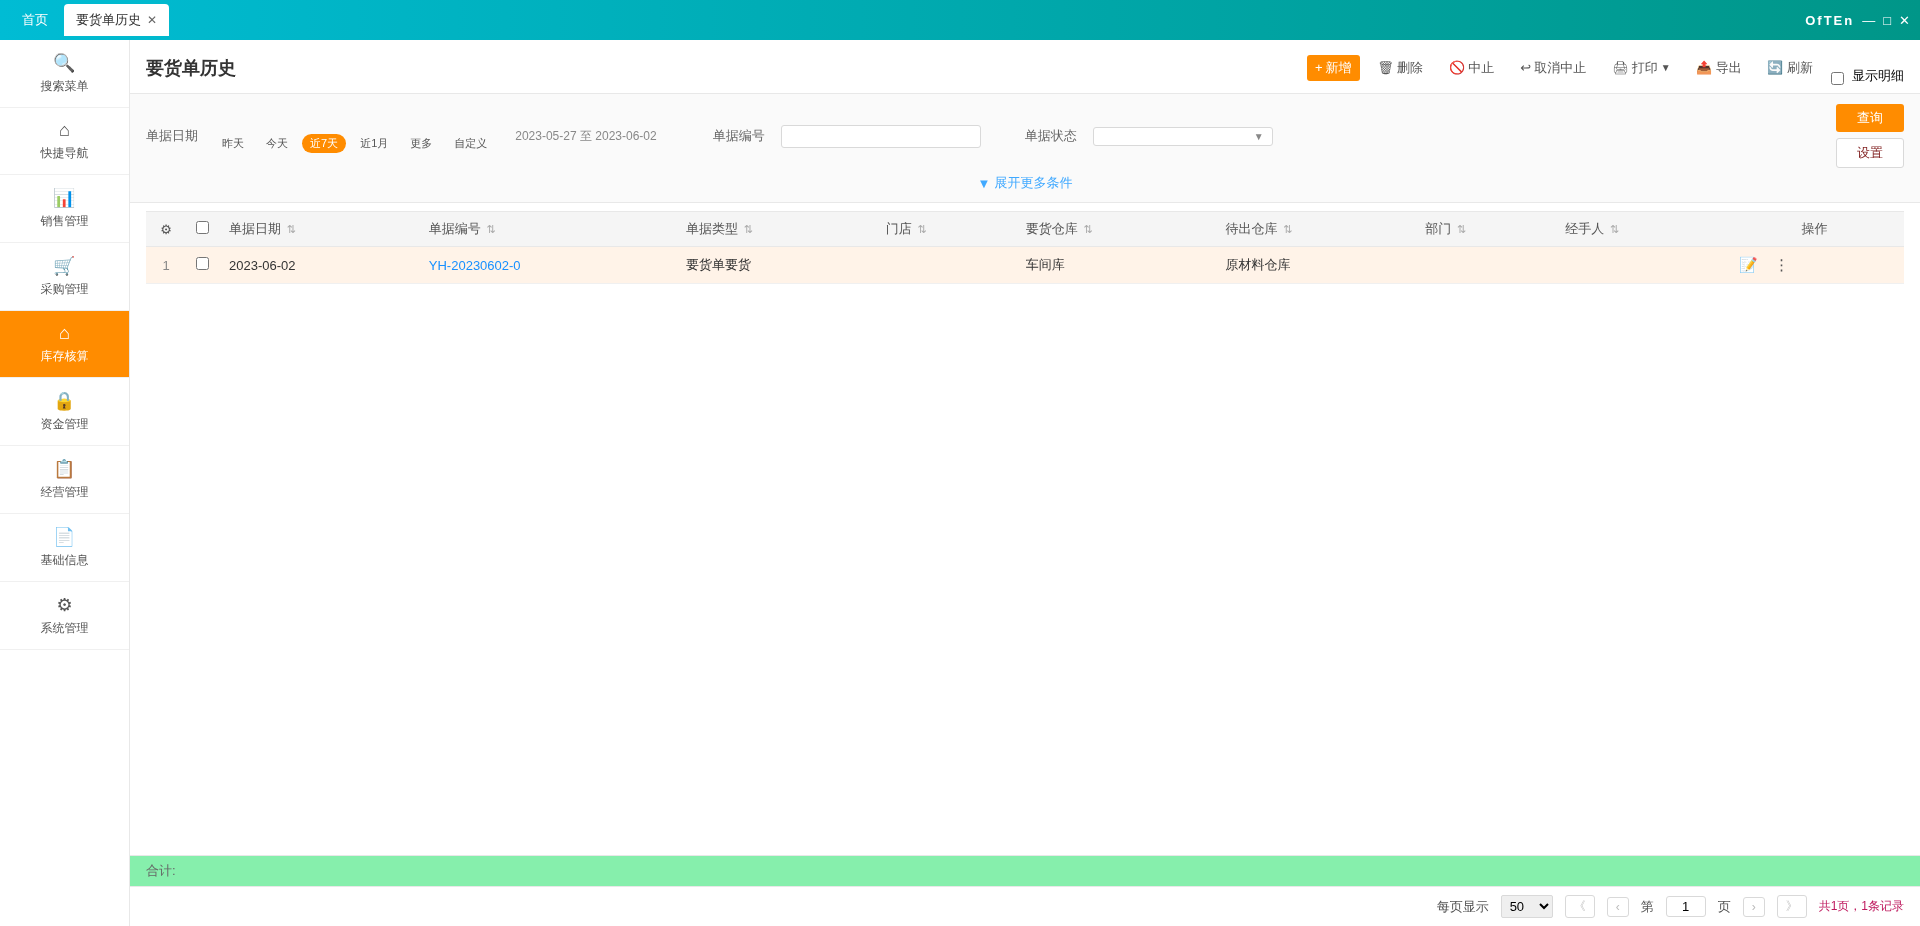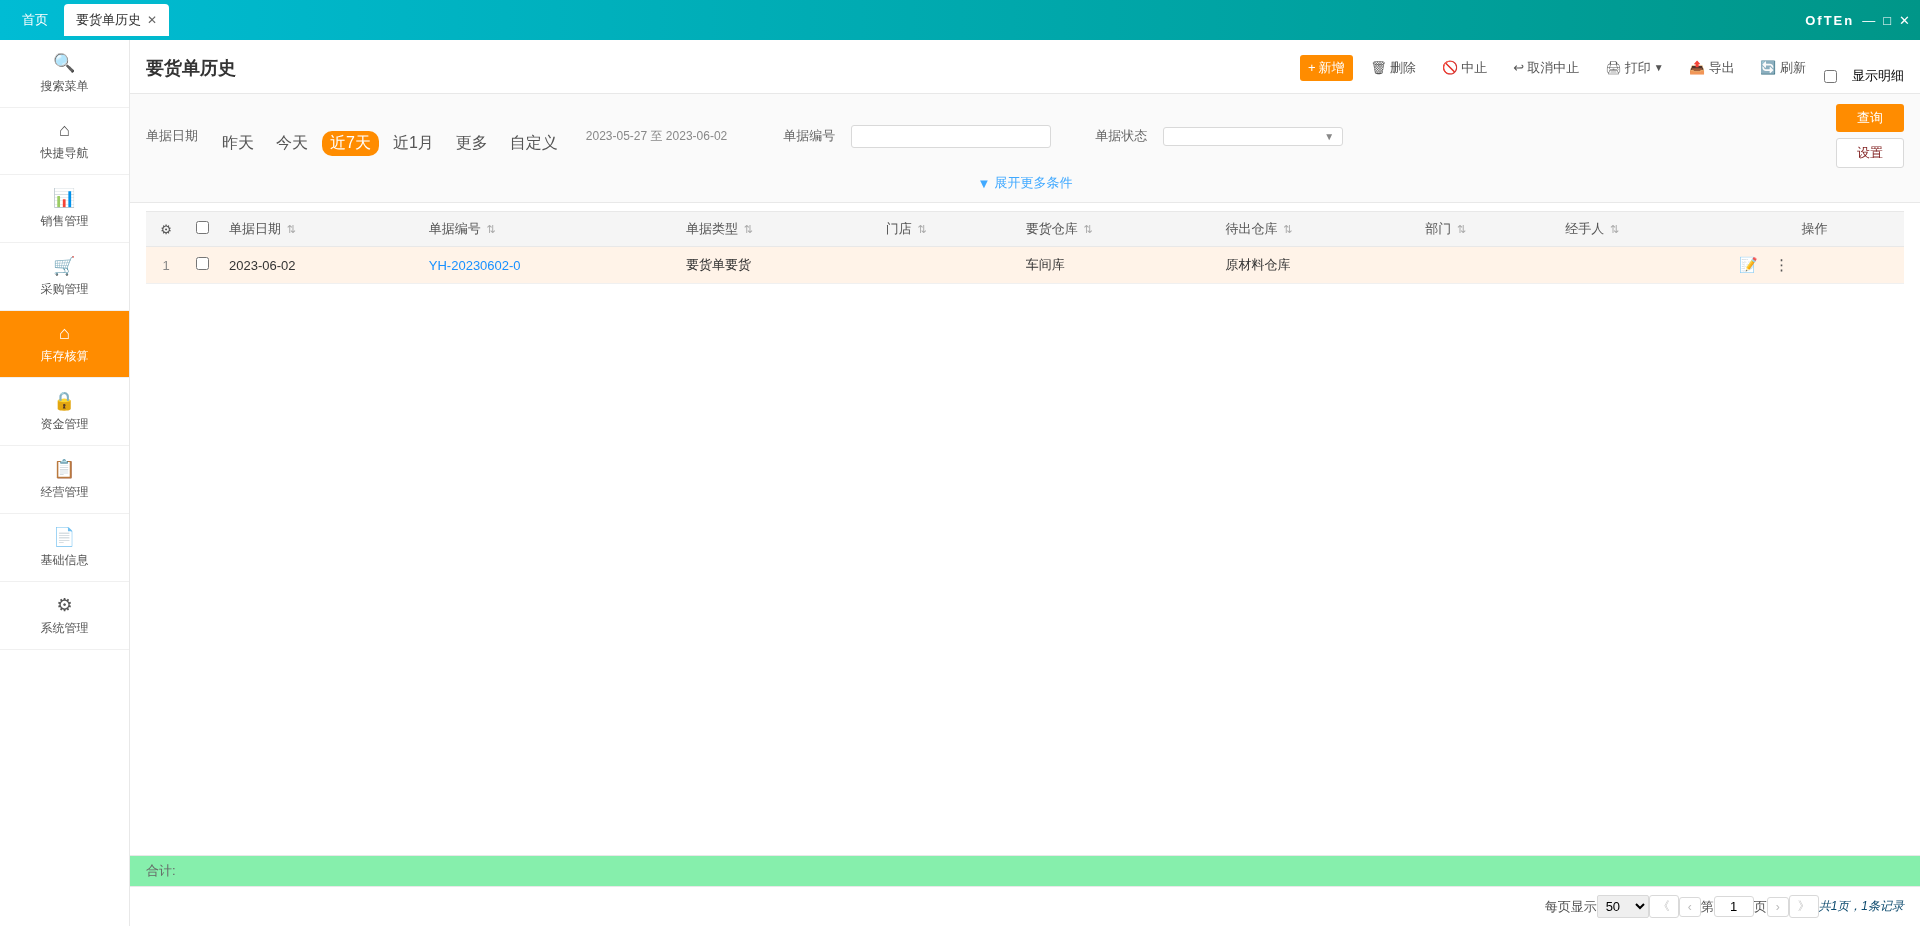--- a/index.html
+++ b/index.html
@@ -157,21 +157,21 @@
     }
     .date-filters {
       display: flex;
       align-items: center;
       gap: 6px;
     }
     .date-btn {
       padding: 2px 8px;
       border-radius: 10px;
       cursor: pointer;
-      font-size: 16px;
+      font-size: 11px;
       color: #555;
       margin-top: 14px;
     }
     .date-btn.active {
       background: #ff8c00;
       color: #fff;
     }
     .date-range {
       font-size: 12px;
       color: #888;
@@ -306,21 +306,21 @@
       border-top: 1px solid #e8e8e8;
       color: #666;
       font-size: 13px;
     }
     .pagination-bar {
       display: flex;
       align-items: center;
       justify-content: flex-end;
       padding: 8px 16px;
       border-top: 1px solid #e8e8e8;
-      gap: 0;
+      gap: 12px;
       background: #fff;
       font-size: 13px;
       color: #555;
     }
     .page-size-select {
       border: 1px solid #d9d9d9;
       border-radius: 2px;
       padding: 2px 4px;
       font-size: 13px;
     }
@@ -335,21 +335,21 @@
     }
     .page-nav-btn.disabled { color: #bbb; cursor: not-allowed; }
     .page-input {
       border: 1px solid #d9d9d9;
       border-radius: 3px;
       width: 40px;
       text-align: center;
       padding: 2px 4px;
       font-size: 13px;
     }
-    .total-info { color: #0c4a6e; font-size: 12px; font-style: italic; }
+    .total-info { color: #be185d; font-size: 12px; }
   </style>
 </head>
 <body>
 
 <div class="top-bar">
   <div class="tab-item home">
     <span>首页</span>
   </div>
   <div class="tab-item active">
     <span>要货单历史</span>
@@ -431,21 +431,21 @@
           <span style="font-size:10px;">▼</span>
         </span>
         <span class="toolbar-btn">
           <span>📤</span>
           <span>导出</span>
         </span>
         <span class="toolbar-btn">
           <span>🔄</span>
           <span>刷新</span>
         </span>
-        <label style="display:flex;align-items:center;gap:15px;cursor:pointer;margin-top:17px;">
+        <label style="display:flex;align-items:flex-end;gap:8px;cursor:pointer;margin-top:17px;">
           <input type="checkbox" style="">
           <span>显示明细</span>
         </label>
       </div>
     </div>
 
     <div class="filter-area">
       <div class="filter-row">
         <span class="filter-label">单据日期</span>
         <div class="date-filters">

